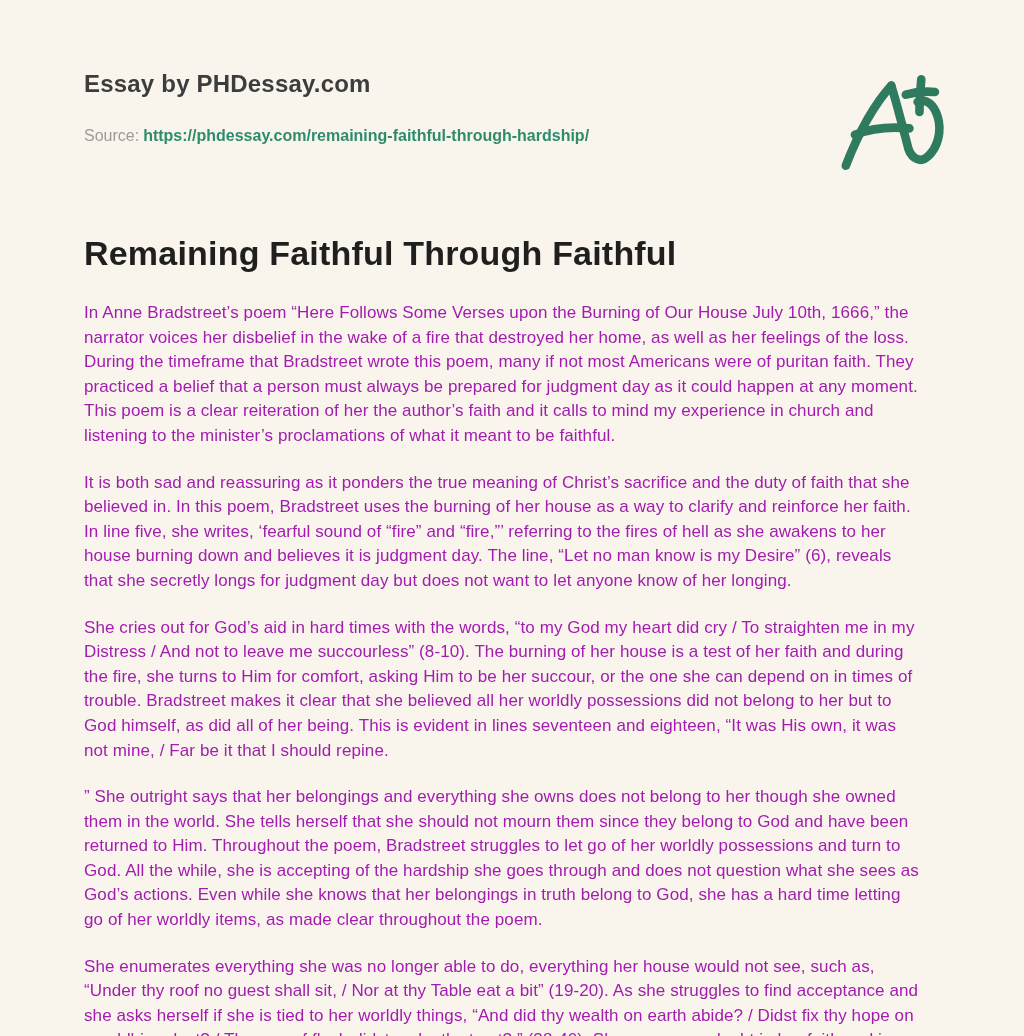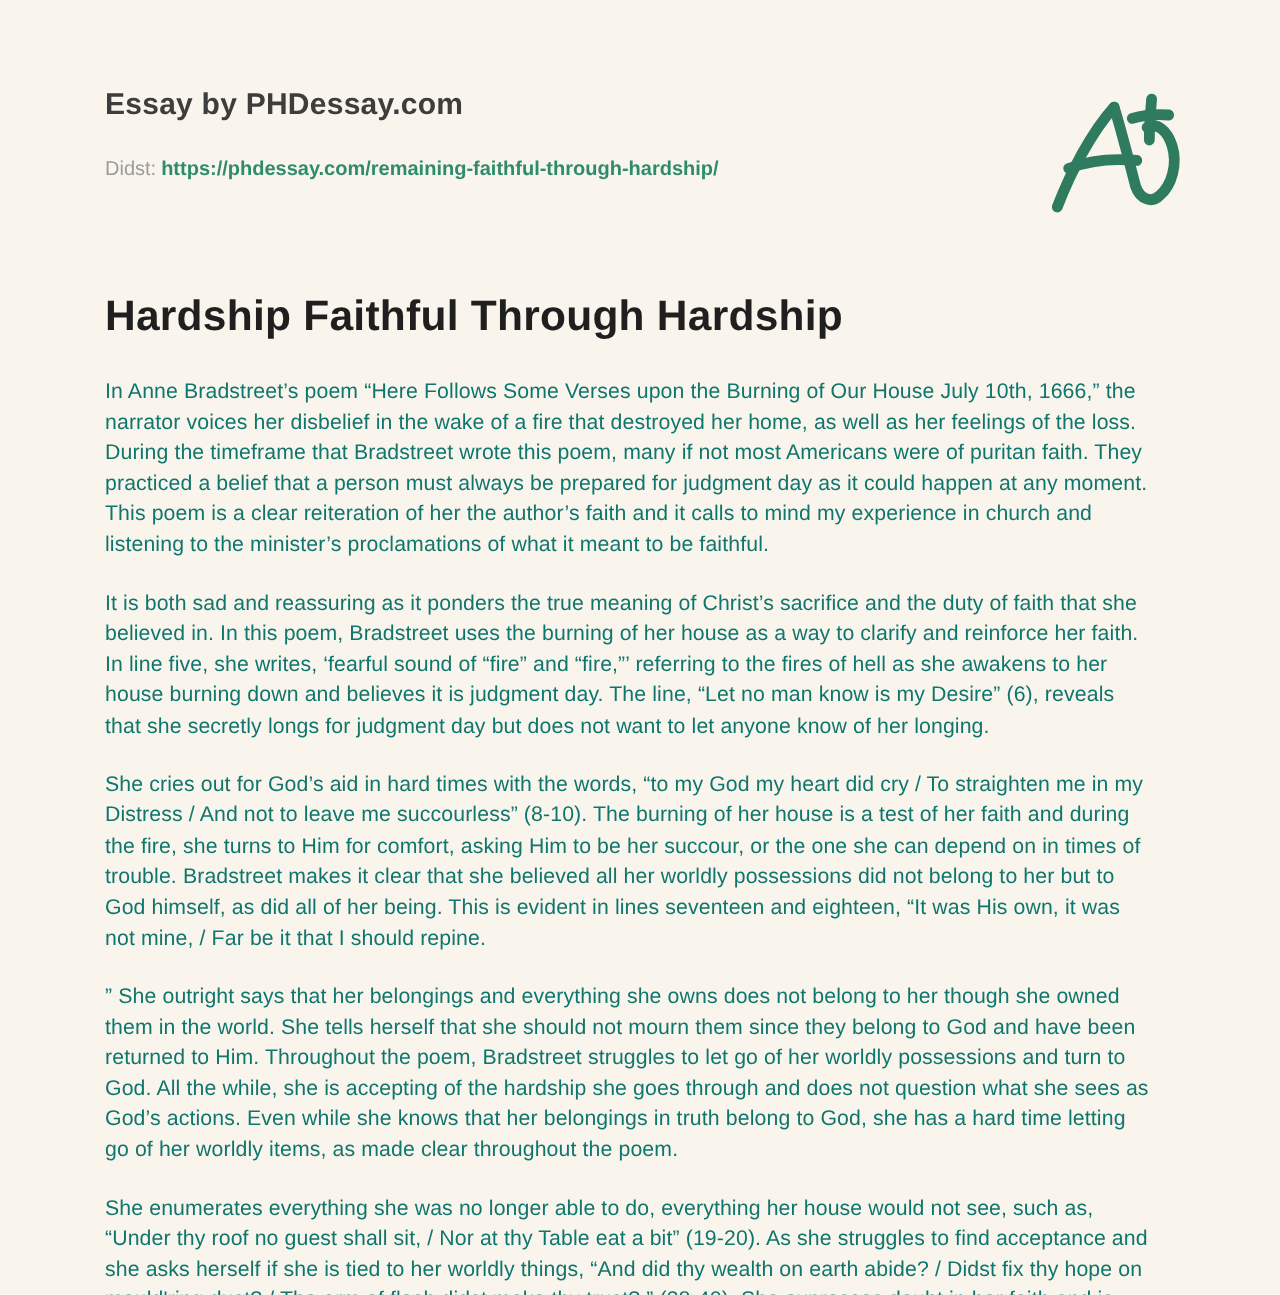--- a/index.html
+++ b/index.html
@@ -54,35 +54,35 @@
     letter-spacing: 0.2px;
     color: #1f1f1f;
   }
   .essay-body {
     margin-top: 28px;
     max-width: 836px;
   }
   .essay-body p {
     font-size: 17px;
     line-height: 24.6px;
-    color: #0f766e;
+    color: #a21caf;
     margin-bottom: 22px;
     letter-spacing: 0.1px;
   }
 </style>
 </head>
 <body>
 
 <div class="page">
 
   <div class="header">
     <div class="header-left">
       <div class="header-title">Essay by PHDessay.com</div>
       <div class="source-line">
-        <span>Didst:</span><a class="source-link" href="#">https://phdessay.com/remaining-faithful-through-hardship/</a>
+        <span>Source:</span><a class="source-link" href="#">https://phdessay.com/remaining-faithful-through-hardship/</a>
       </div>
     </div>
 
     <div class="logo">
       <svg viewBox="0 0 135 110" fill="none" xmlns="http://www.w3.org/2000/svg">
         <g stroke="#2e7b5f" stroke-width="9.5" stroke-linecap="round" stroke-linejoin="round" fill="none">
 
           <path d="M20,103 C32,72 50,37 70,15"></path>
 
           <path d="M70,15 C77,38 83,62 89,85 C93,96 103,100 110,93 C121,84 126,65 121,49 C117,36 108,28 99,33"></path>
@@ -90,21 +90,21 @@
           <path d="M30,69 C48,62 70,60 90,62"></path>
 
           <path d="M86,25 C96,22 107,21 118,22"></path>
 
           <path d="M103,8 C102,20 101,32 101,44"></path>
         </g>
       </svg>
     </div>
   </div>
 
-  <h1 class="essay-title">Hardship Faithful Through Hardship</h1>
+  <h1 class="essay-title">Remaining Faithful Through Faithful</h1>
 
   <div class="essay-body" id="essay-body">
       <p>In Anne Bradstreet’s poem “Here Follows Some Verses upon the Burning of Our House July 10th, 1666,” the narrator voices her disbelief in the wake of a fire that destroyed her home, as well as her feelings of the loss. During the timeframe that Bradstreet wrote this poem, many if not most Americans were of puritan faith. They practiced a belief that a person must always be prepared for judgment day as it could happen at any moment. This poem is a clear reiteration of her the author’s faith and it calls to mind my experience in church and listening to the minister’s proclamations of what it meant to be faithful.</p>
       <p>It is both sad and reassuring as it ponders the true meaning of Christ’s sacrifice and the duty of faith that she believed in. In this poem, Bradstreet uses the burning of her house as a way to clarify and reinforce her faith. In line five, she writes, ‘fearful sound of “fire” and “fire,”’ referring to the fires of hell as she awakens to her house burning down and believes it is judgment day. The line, “Let no man know is my Desire” (6), reveals that she secretly longs for judgment day but does not want to let anyone know of her longing.</p>
       <p>She cries out for God’s aid in hard times with the words, “to my God my heart did cry / To straighten me in my Distress / And not to leave me succourless” (8-10). The burning of her house is a test of her faith and during the fire, she turns to Him for comfort, asking Him to be her succour, or the one she can depend on in times of trouble. Bradstreet makes it clear that she believed all her worldly possessions did not belong to her but to God himself, as did all of her being. This is evident in lines seventeen and eighteen, “It was His own, it was not mine, / Far be it that I should repine.</p>
       <p>” She outright says that her belongings and everything she owns does not belong to her though she owned them in the world. She tells herself that she should not mourn them since they belong to God and have been returned to Him. Throughout the poem, Bradstreet struggles to let go of her worldly possessions and turn to God. All the while, she is accepting of the hardship she goes through and does not question what she sees as God’s actions. Even while she knows that her belongings in truth belong to God, she has a hard time letting go of her worldly items, as made clear throughout the poem.</p>
       <p>She enumerates everything she was no longer able to do, everything her house would not see, such as, “Under thy roof no guest shall sit, / Nor at thy Table eat a bit” (19-20). As she struggles to find acceptance and she asks herself if she is tied to her worldly things, “And did thy wealth on earth abide? / Didst fix thy hope on mould'ring dust? / The arm of flesh didst make thy trust? ” (38-40). She expresses doubt in her faith and is appalled by her own yearning for her material things. Yet her faith is reinforced as she answers her own q</p>
     </div>
 
 </div>

